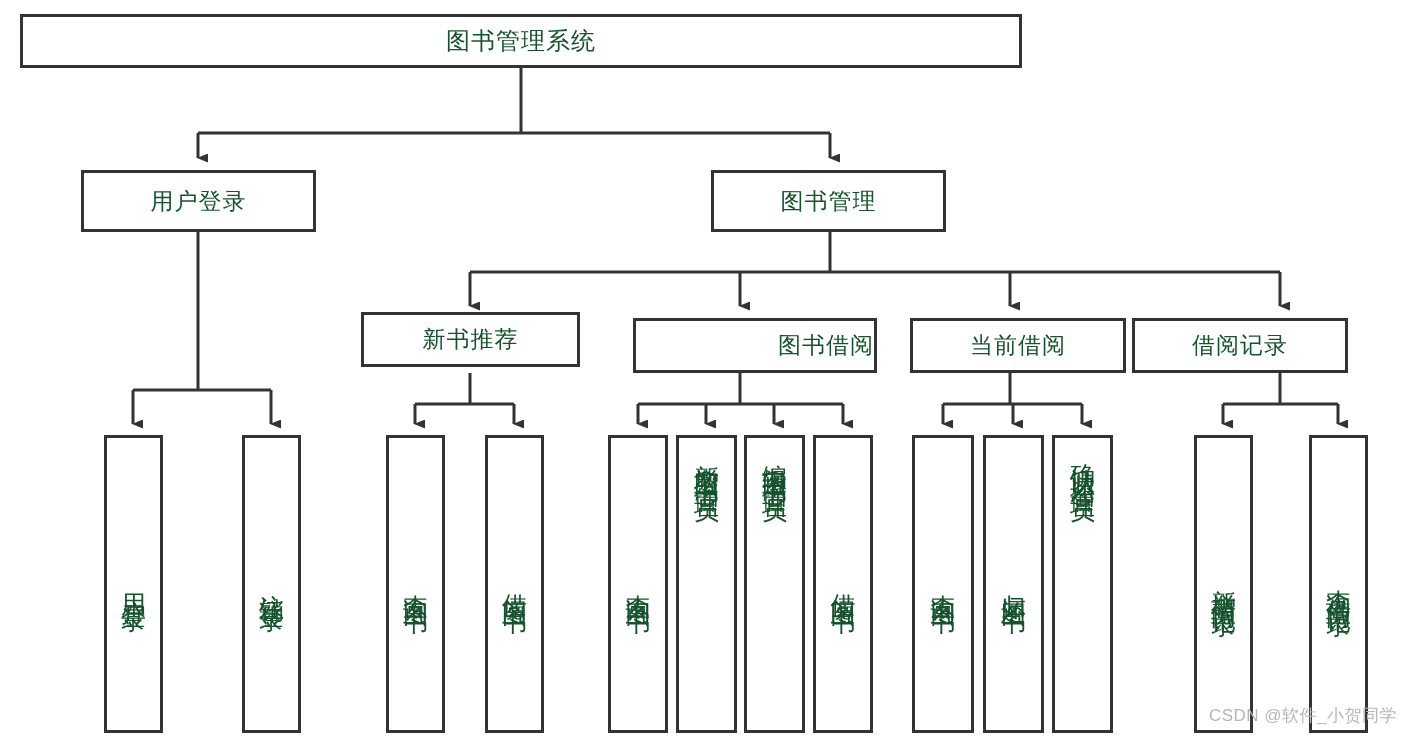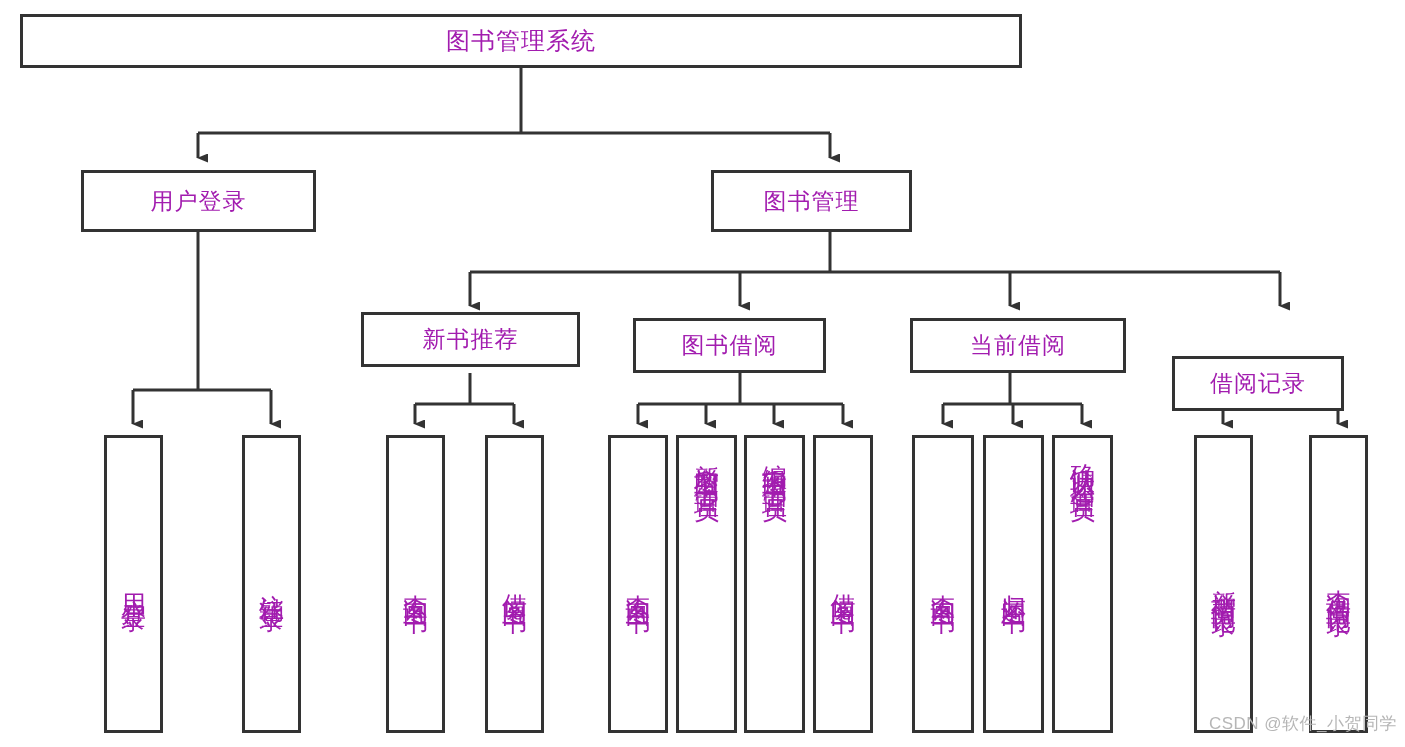--- a/index.html
+++ b/index.html
@@ -32,21 +32,21 @@
     background: #ffffff;
     border: 3px solid #333333;
     display: flex;
     align-items: center;
     justify-content: center;
     color: #1a1a1a;
   }
   .node-label {
     display: block;
     text-align: center;
-    color: #a21caf;
+    color: #14532d;
     line-height: 1.15;
   }
   
   .node.horiz .node-label {
     font-size: 23px;
     letter-spacing: 1px;
     white-space: nowrap;
   }
   .node.root .node-label {
     font-size: 24px;
@@ -64,21 +64,21 @@
     letter-spacing: 5px;
     line-height: 1;
     white-space: nowrap;
   }
   .node.vert.centered {
     align-items: center;
   }
   #watermark {
     position: absolute;
     right: 8px;
-    bottom: 12px;
+    bottom: 20px;
     font-size: 17px;
     color: #b6b6b6;
     white-space: nowrap;
     letter-spacing: 0.5px;
   }
 </style>
 </head>
 <body>
 
 <div id="diagram-root">
@@ -133,34 +133,34 @@
     </g>
   </svg>
 
   <div class="node horiz root" style="left:20px; top:14px; width:1002px; height:54px;">
     <span class="node-label">图书管理系统</span>
   </div>
 
   <div class="node horiz" style="left:81px; top:170px; width:235px; height:62px;">
     <span class="node-label">用户登录</span>
   </div>
-  <div class="node horiz" style="left:711px; top:170px; width:201px; height:62px;">
+  <div class="node horiz" style="left:711px; top:170px; width:235px; height:62px;">
     <span class="node-label">图书管理</span>
   </div>
 
   <div class="node horiz" style="left:361px; top:312px; width:219px; height:55px;">
     <span class="node-label">新书推荐</span>
   </div>
-  <div class="node horiz" style="left:633px; top:318px; width:193px; height:55px;">
+  <div class="node horiz" style="left:633px; top:318px; width:244px; height:55px;justify-content:flex-end;">
     <span class="node-label">图书借阅</span>
   </div>
   <div class="node horiz" style="left:910px; top:318px; width:216px; height:55px;">
     <span class="node-label">当前借阅</span>
   </div>
-  <div class="node horiz" style="left:1172px; top:318px; width:172px; height:55px;margin-top:38px;">
+  <div class="node horiz" style="left:1132px; top:318px; width:216px; height:55px;">
     <span class="node-label">借阅记录</span>
   </div>
 
   <div class="node vert centered" style="left:104px; top:435px; width:59px; height:298px;">
     <span class="node-label">用户登录</span>
   </div>
   <div class="node vert centered" style="left:242px; top:435px; width:59px; height:298px;">
     <span class="node-label">注销登录</span>
   </div>
 

